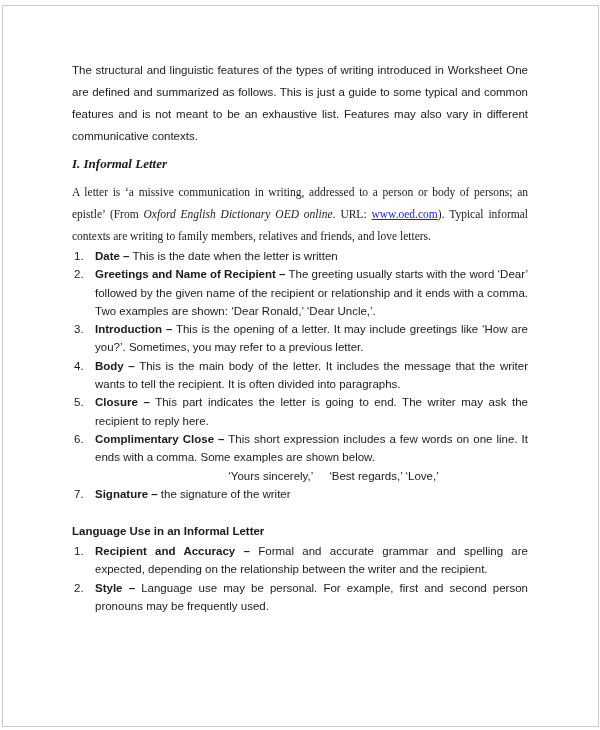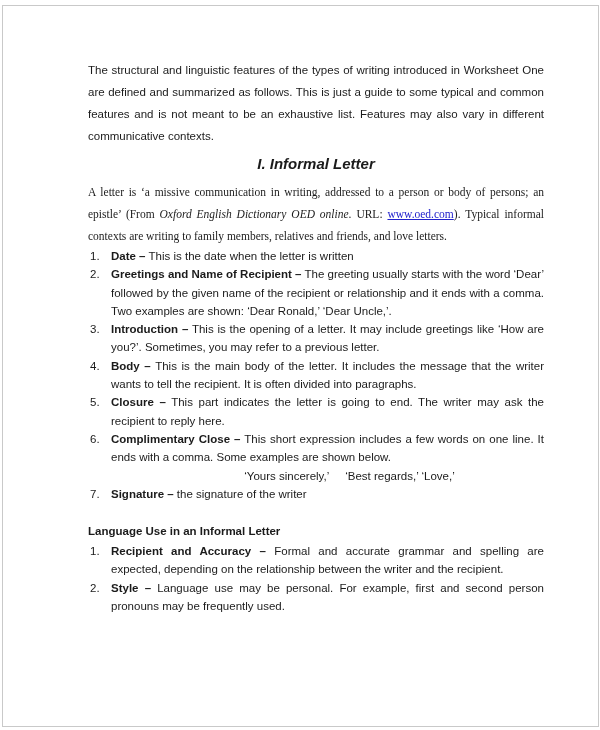--- a/index.html
+++ b/index.html
@@ -19,38 +19,39 @@
     position: absolute;
     left: 2px;
     top: 5px;
     right: 1px;
     bottom: 3px;
     border: 1px solid #c9c9c9;
     pointer-events: none;
   }
   .content {
     position: absolute;
-    left: 88px;
+    left: 72px;
     top: 0;
     width: 456px;
     padding-top: 59px;
     font-size: 11.5px;
   }
   .par {
     margin: 0;
     line-height: 22px;
     text-align: justify;
   }
   .doc-title {
     margin: 6px 0 0 0;
     line-height: 22px;
-    font-size: 15px;
+    font-size: 13px;
     font-weight: bold;
     font-style: italic;
-    text-align: center;
+    text-align: left;
+    font-family: Liberation Serif, serif;
   }
   .def-par {
     margin-top: 6px;
     font-family: Liberation Serif, serif;
   }
   .italic { font-style: italic; }
   a.doc-link {
     text-decoration: underline;
     cursor: pointer;
   }

